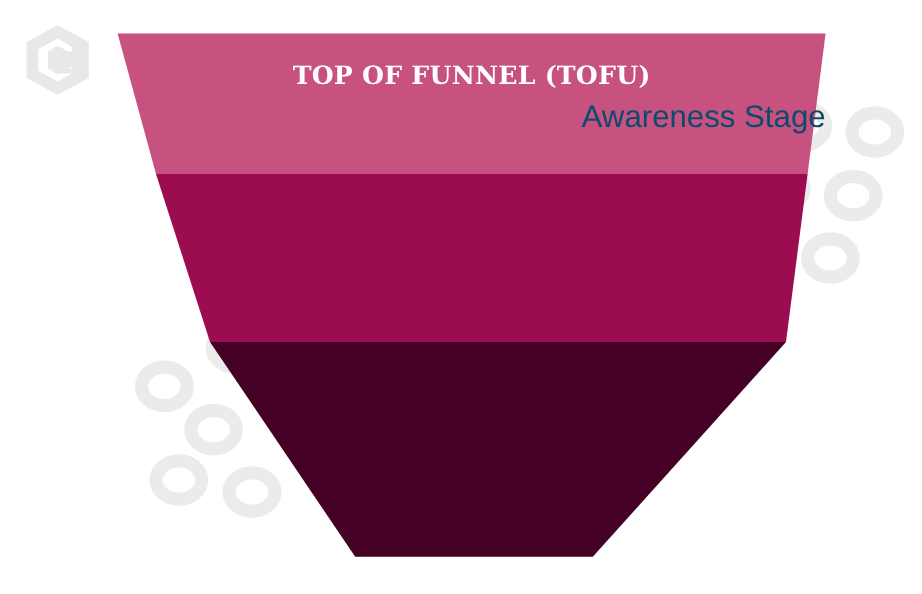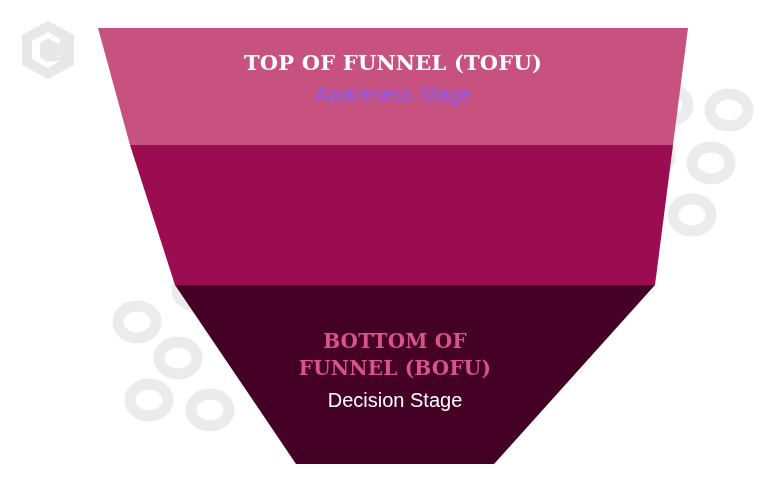--- a/index.html
+++ b/index.html
@@ -70,23 +70,24 @@
   #stage-tofu {
     left: 98px;
     top: 52px;
     width: 590px;
   }
   #stage-tofu .stage-title {
     font-size: 21px;
     color: #ffffff;
   }
   #stage-tofu .stage-sub {
-    font-size: 20px;
-    color: #8b5cf6;
+    font-size: 26px;
+    color: #0c4a6e;
     margin-top: 11px;
+    text-align: right;
   }
 
   
   #stage-mofu {
     left: 60px;
     top: 186px;
     width: 590px;
   }
   #stage-mofu .stage-title {
     font-size: 21px;
@@ -159,22 +160,15 @@
   </svg>
 
   <div class="labels">
 
     <div class="stage" id="stage-tofu">
       <div class="stage-title">TOP OF FUNNEL (TOFU)</div>
       <div class="stage-sub">Awareness Stage</div>
     </div>
 
 
-    <div class="stage" id="stage-bofu">
-      <div class="stage-title">
-        <div>BOTTOM OF</div>
-        <div>FUNNEL (BOFU)</div>
-      </div>
-      <div class="stage-sub">Decision Stage</div>
-    </div>
 
   </div>
 </div>
 
 </body></html>

